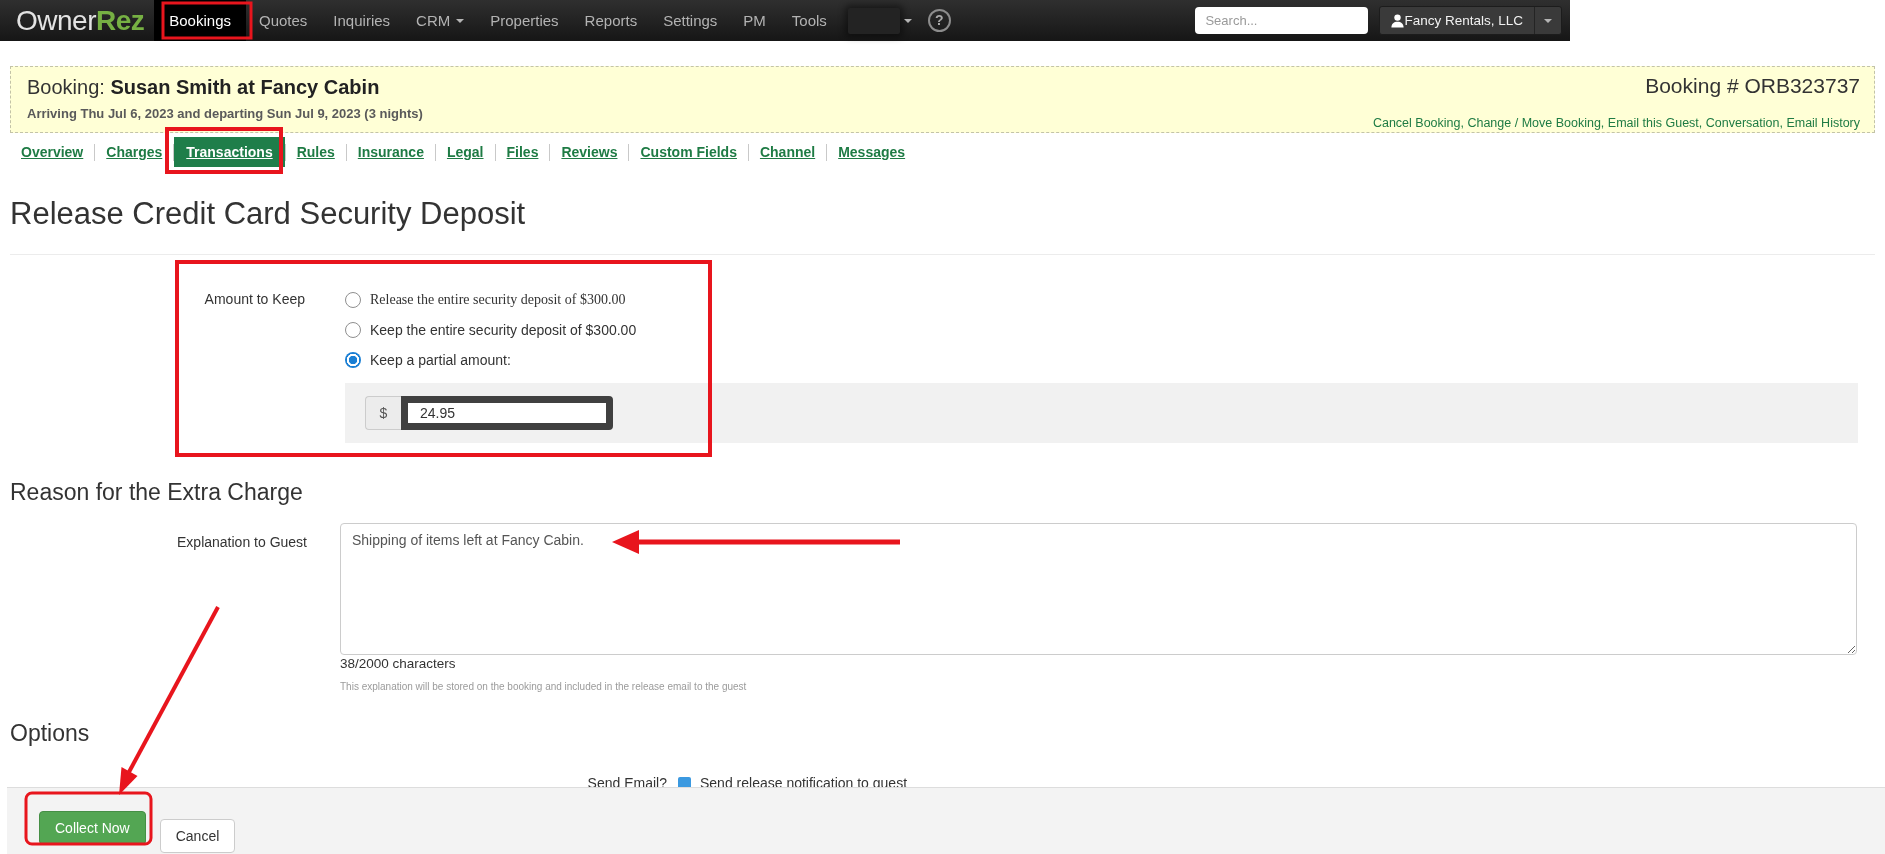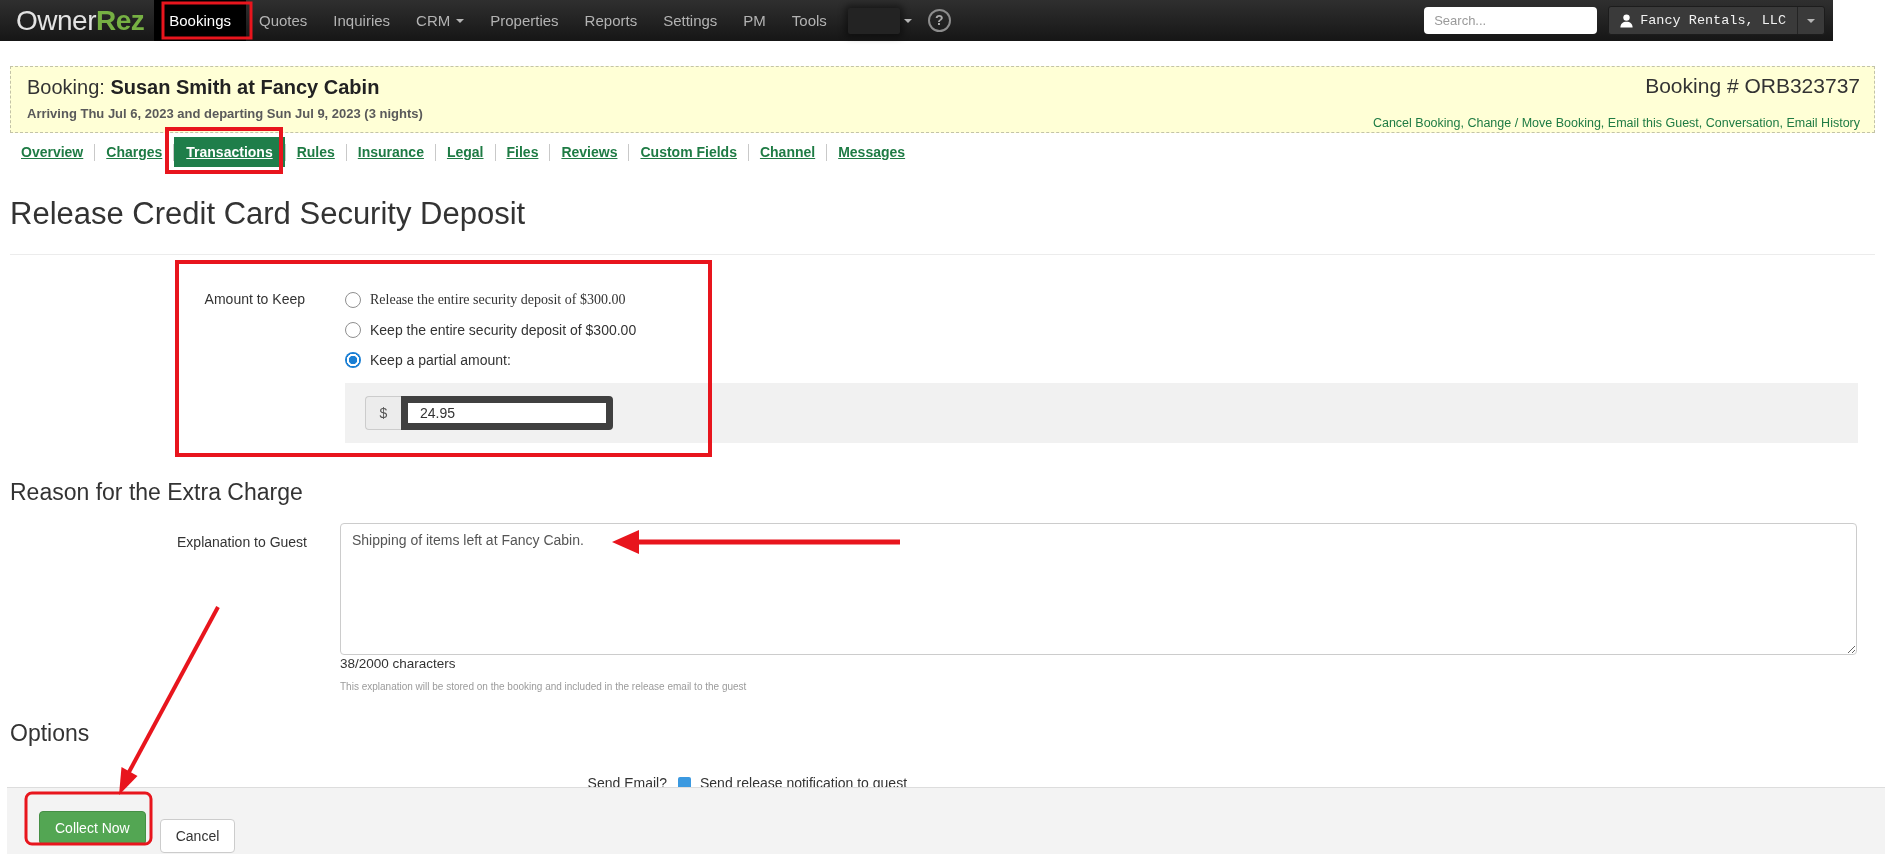--- a/index.html
+++ b/index.html
@@ -1,40 +1,40 @@
 <!DOCTYPE html>
 <html><head>
 <meta charset="utf-8">
 <style>
   * { margin:0; padding:0; box-sizing:border-box; }
   html,body { width:1885px; height:854px; overflow:hidden; background:#fff;
     font-family:"Liberation Sans","DejaVu Sans",sans-serif; }
 
   
-  .topnav { position:absolute; left:0; top:0; width:1833px; height:41px;
+  .topnav { position:absolute; left:0; top:0; width:1570px; height:41px;
     background:linear-gradient(#2f2f2f,#161616); display:flex; align-items:center; }
   .logo { font-size:28px; margin:0 10px 0 16px; letter-spacing:-0.5px; white-space:nowrap; }
   .logo .lo1 { color:#e3e3e3; font-weight:400; }
   .logo .lo2 { color:#76b043; font-weight:700; }
   .navitem { color:#b3b3b3; font-size:15px; padding:0 13px; height:41px; line-height:41px;
     cursor:pointer; white-space:nowrap; display:flex; align-items:center; gap:6px; }
   .navitem.active { background:#000; color:#fff; padding:0 15px; }
   .caret-dn { width:0; height:0; border-left:4px solid transparent; border-right:4px solid transparent;
     border-top:4px solid #b5b5b5; display:inline-block; }
   .redacted { width:52px; height:26px; background:#232323; border-radius:2px; margin:0 4px 0 8px;
     box-shadow:0 0 7px 3px rgba(0,0,0,.45); }
   .helpcircle { width:23px; height:23px; border:2px solid #8c8c8c; border-radius:50%; color:#a9a9a9;
     font-size:14px; font-weight:bold; text-align:center; line-height:19px; margin-left:16px; cursor:pointer; }
   .searchbox { margin-left:auto; width:173px; height:27px; border:none; border-radius:4px;
     padding:0 10px; font-size:13px; color:#333; background:#fff; }
   .searchbox::placeholder { color:#9a9a9a; }
   .acctgroup { display:flex; align-items:stretch; margin:0 8px 0 11px; height:29px;
     background:#3a3a3a; border:1px solid #1c1c1c; border-radius:3px; overflow:hidden; }
-  .acctmain { display:flex; align-items:center; gap:7px; padding:0 11px; color:#f2f2f2;
-    font-size:13.5px; cursor:pointer; white-space:nowrap;font-family:Liberation Mono, monospace; }
+  .acctmain { display:flex; align-items:center; padding:0 11px; color:#f2f2f2;
+    font-size:13.5px; cursor:pointer; white-space:nowrap; }
   .acctcaret { display:flex; align-items:center; padding:0 9px; border-left:1px solid #242424; cursor:pointer; }
 
   
   .banner { position:absolute; left:10px; top:66px; width:1865px; height:67px;
     background:#ffffd6; border:1px dashed #c3c3a8; display:flex; justify-content:space-between; }
   .ban-left { padding:9px 0 0 16px; }
   .ban-title { font-size:20px; color:#333; }
   .ban-title b { color:#222; }
   .ban-sub { font-size:13px; color:#5a5a5a; font-weight:600; margin-top:7px; }
   .ban-right { padding:7px 14px 0 0; text-align:right; }

